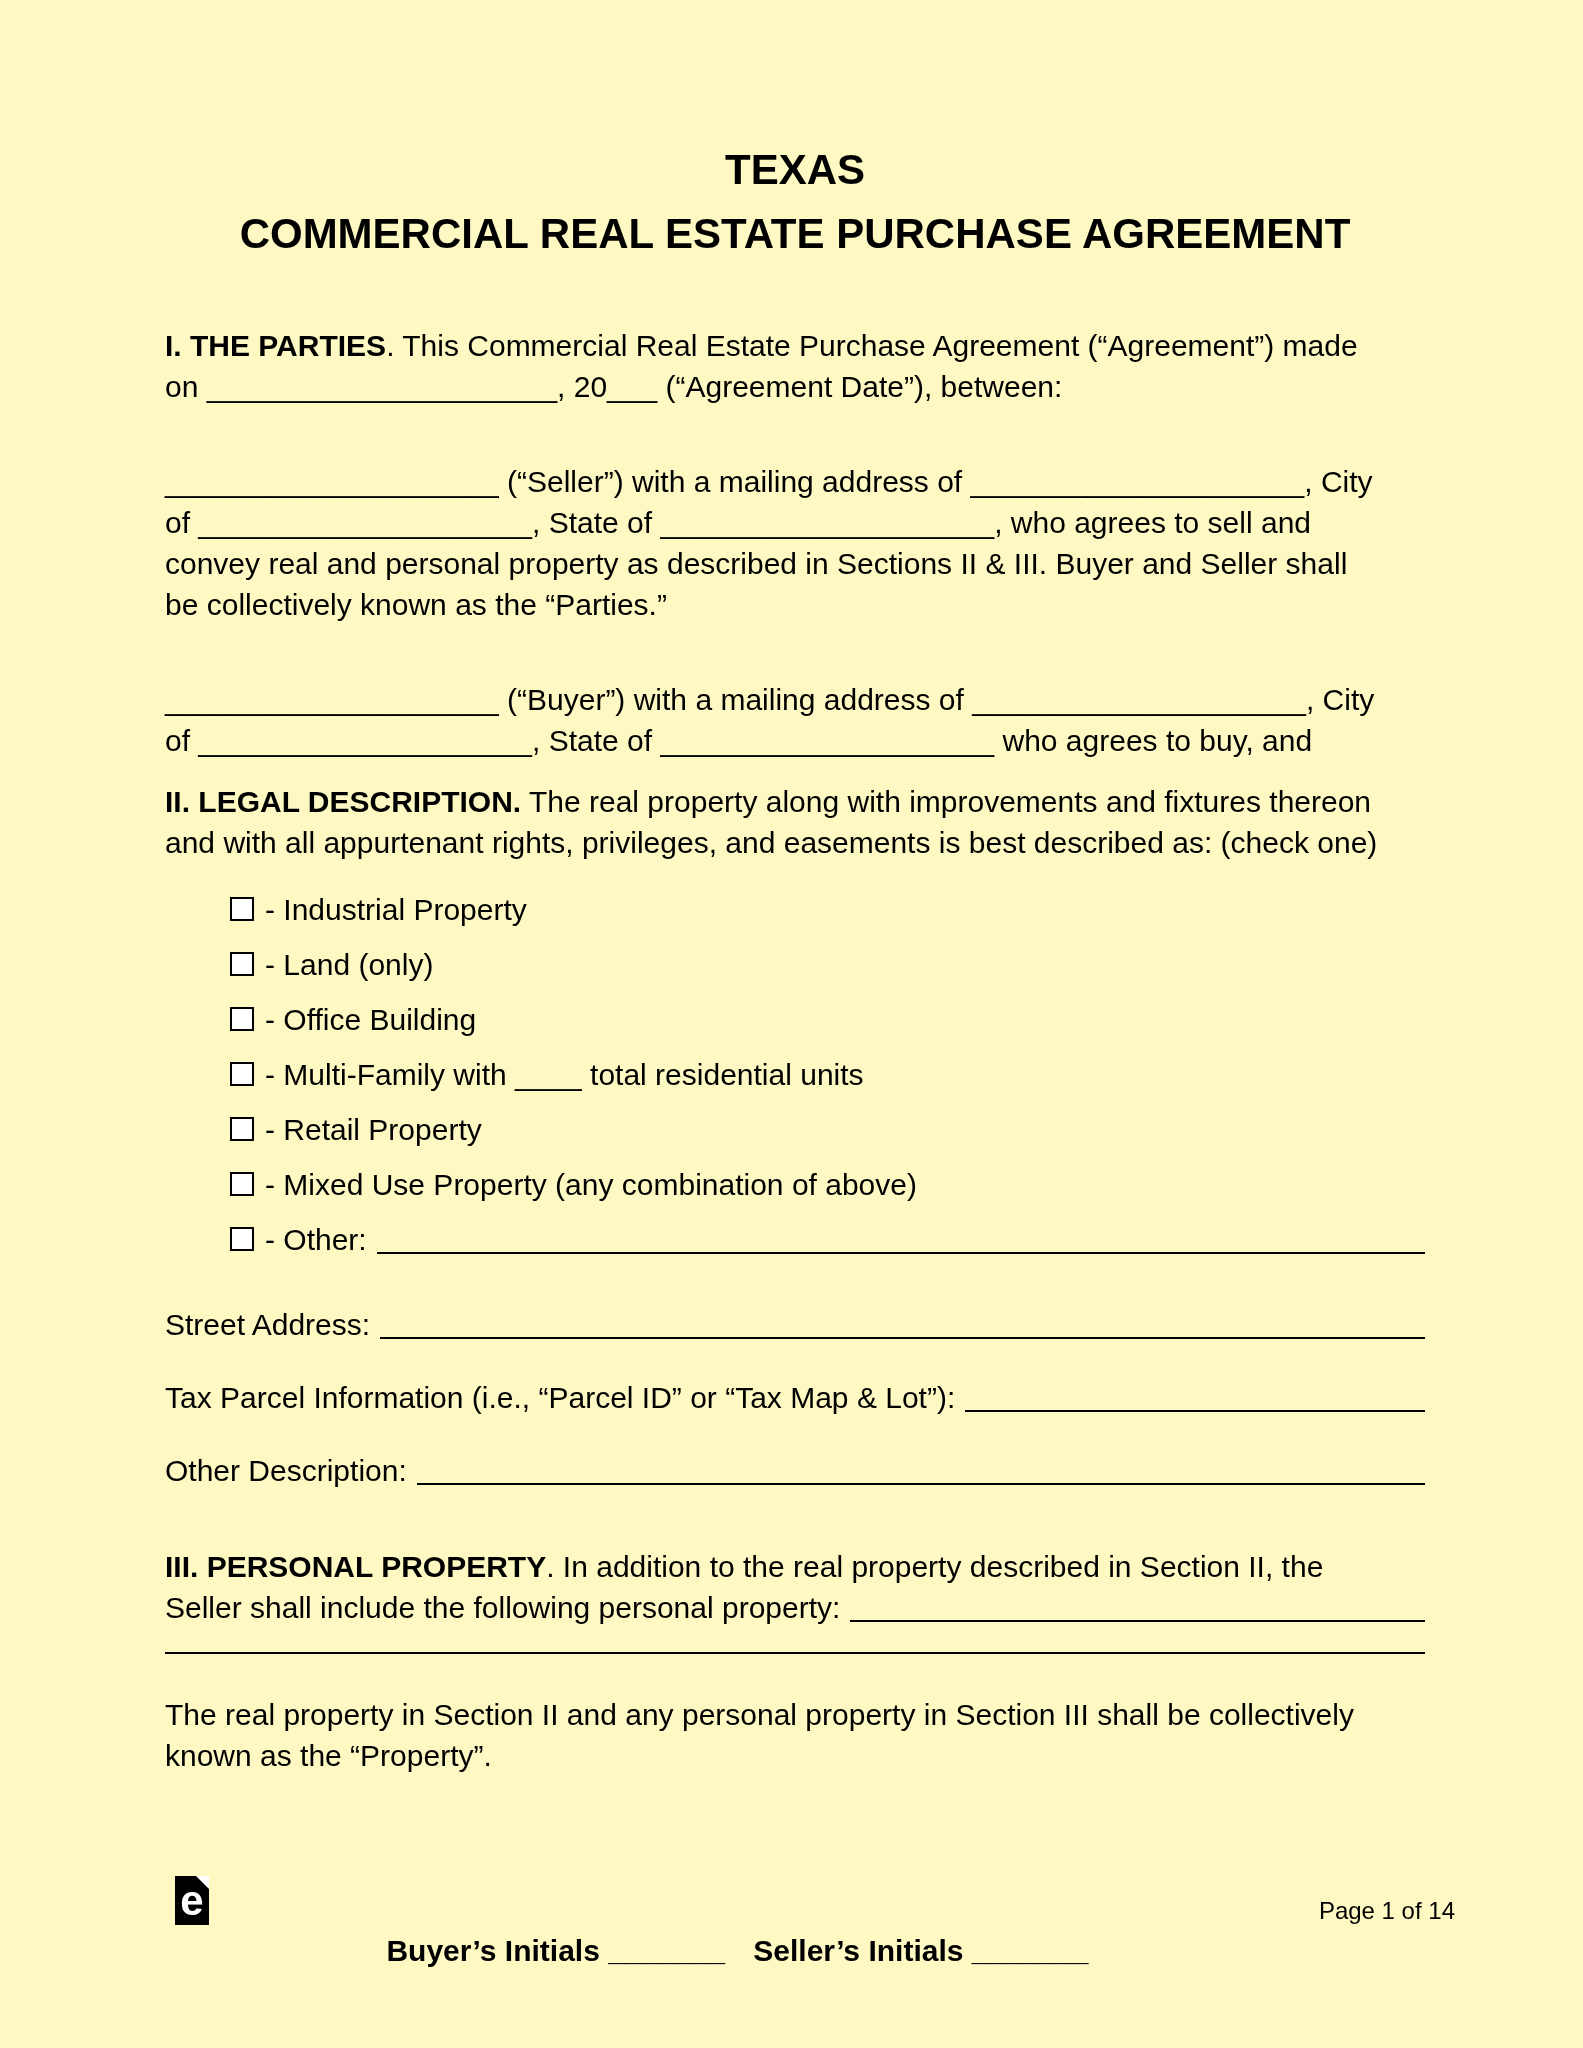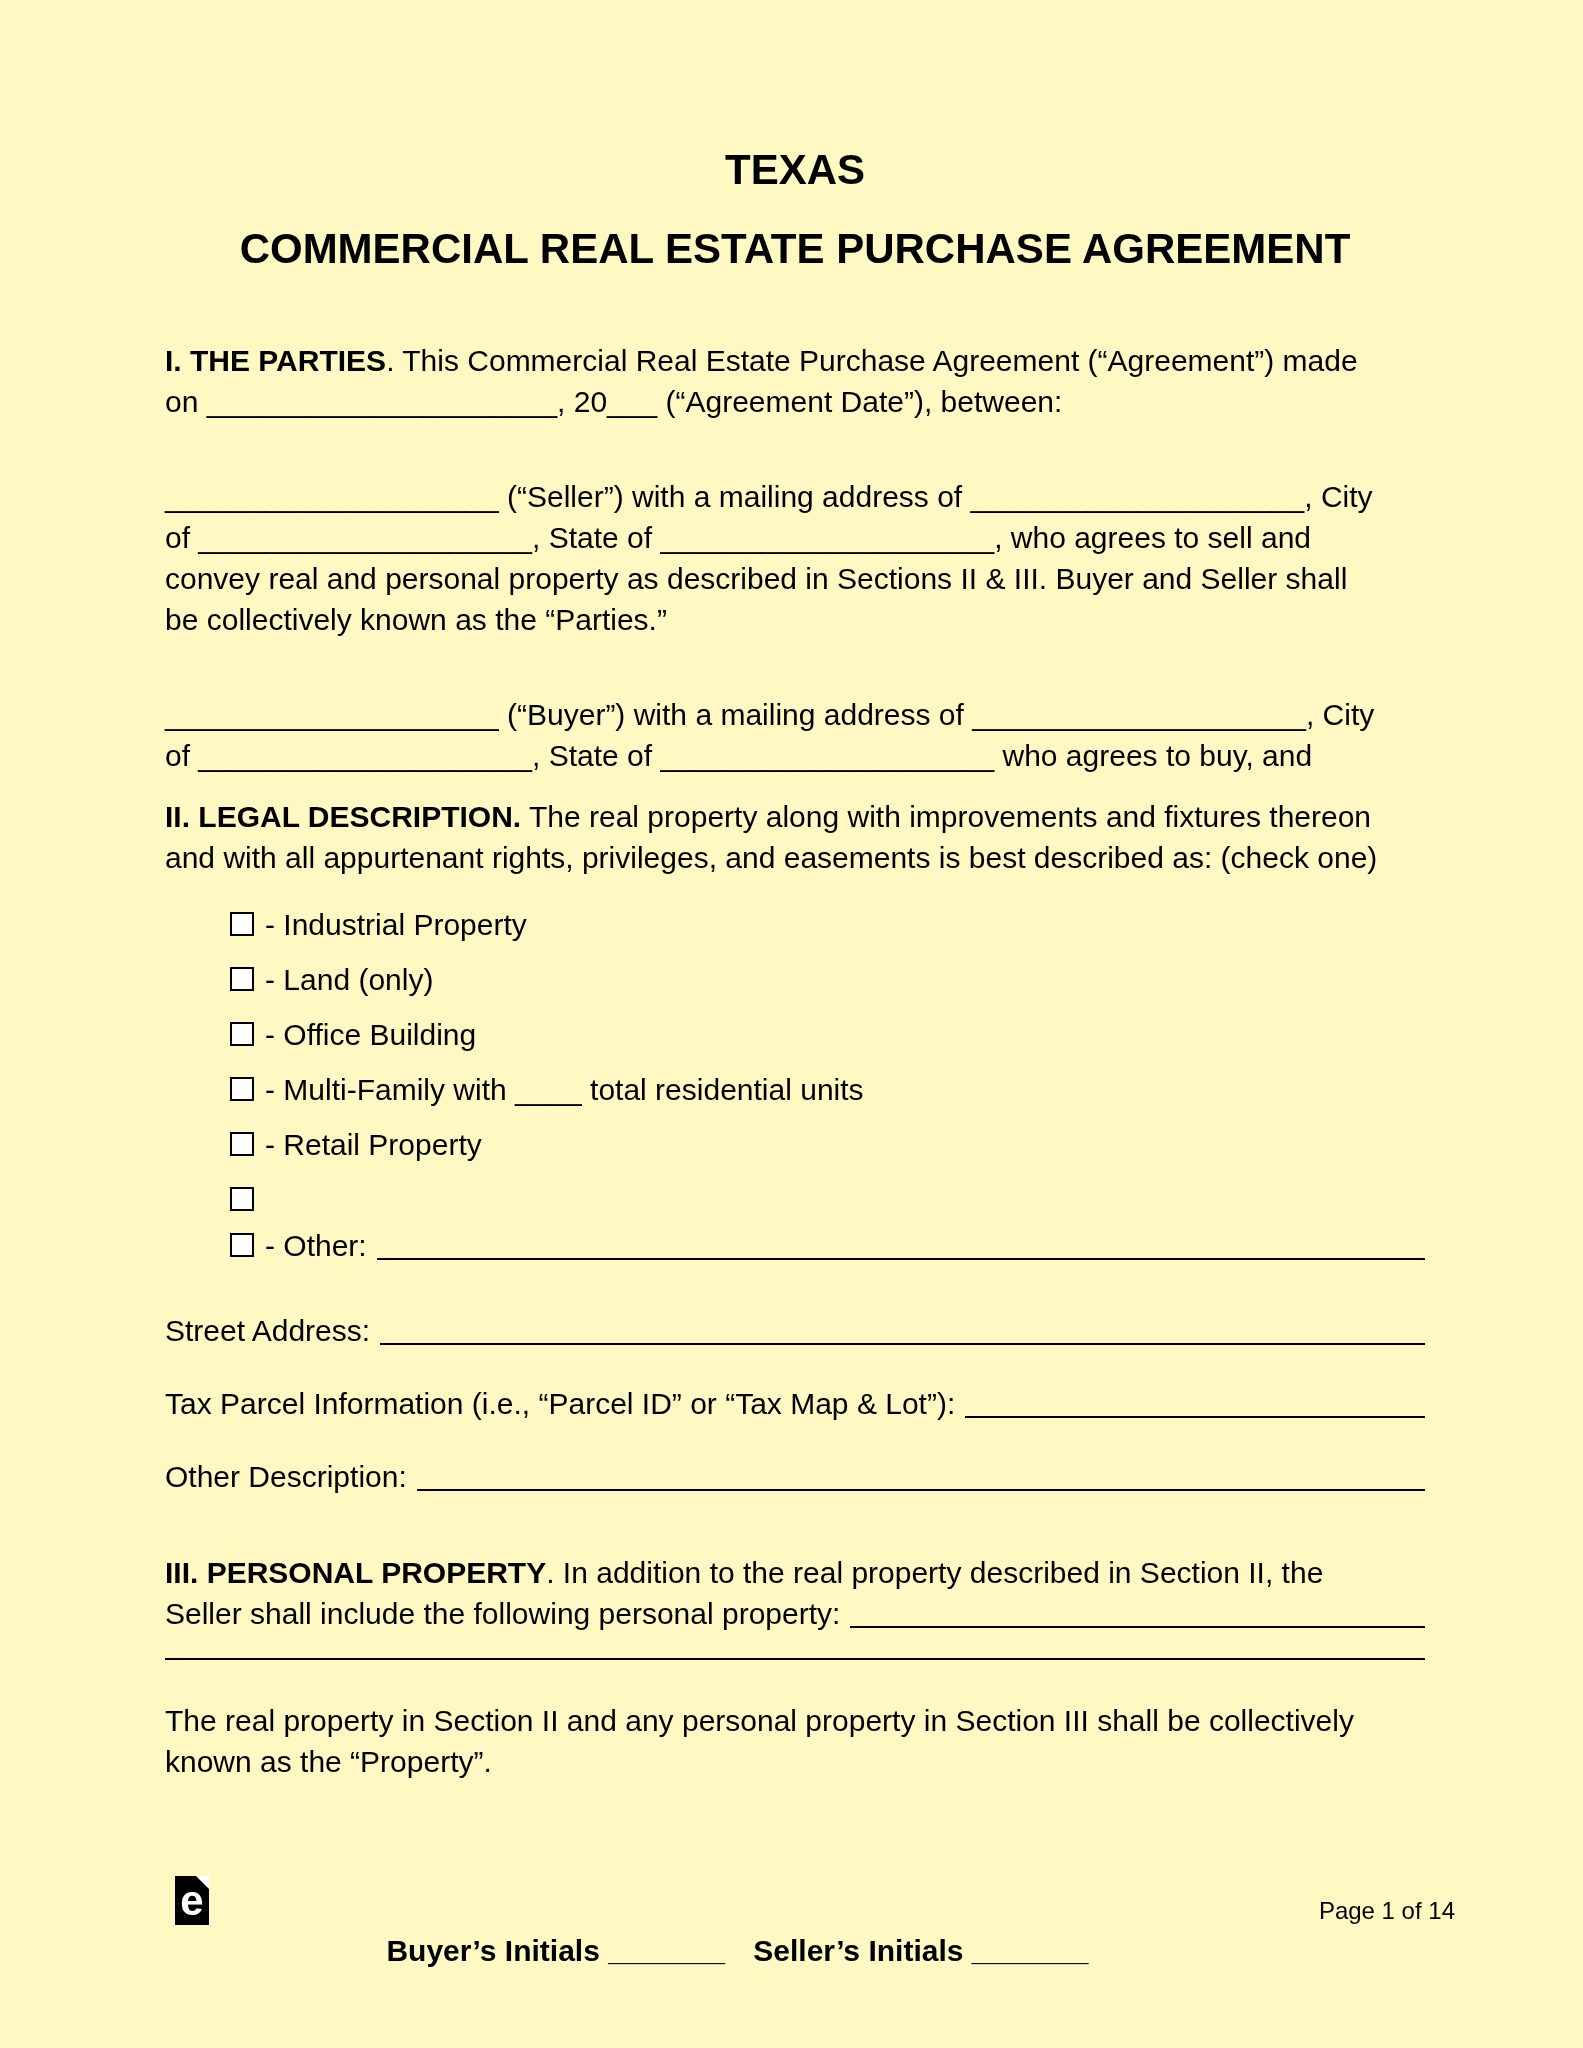--- a/index.html
+++ b/index.html
@@ -16,21 +16,21 @@
     overflow: hidden;
   }
   .doc-title {
     margin: 0;
     text-align: center;
     font-size: 42px;
     line-height: 42px;
     font-weight: bold;
     white-space: nowrap;
   }
-  .doc-title.sub { margin-top: 37px; }
+  .doc-title.sub { margin-top: 22px; }
   .para {
     margin: 0;
     line-height: 41px;
     white-space: pre-wrap;
   }
   .para b { font-weight: bold; }
   .mt70 { margin-top: 70px; }
   .mt54 { margin-top: 54px; }
   .mt44 { margin-top: 44px; }
   .mt40 { margin-top: 40px; }
@@ -163,20 +163,21 @@
     <li class="option">
       <span class="cb"></span>
       <span class="opt-label">- Multi-Family with ____ total residential units</span>
     </li>
     <li class="option">
       <span class="cb"></span>
       <span class="opt-label">- Retail Property</span>
     </li>
     <li class="option">
       <span class="cb"></span>
+      <span class="opt-label">- Mixed Use Property (any combination of above)</span>
     </li>
     <li class="option">
       <span class="cb"></span>
       <span class="opt-label">- Other:</span>
       <span class="filler"></span>
     </li>
   </ul>
 
   <div class="field-row mt44">
     <span class="field-label">Street Address:</span>

